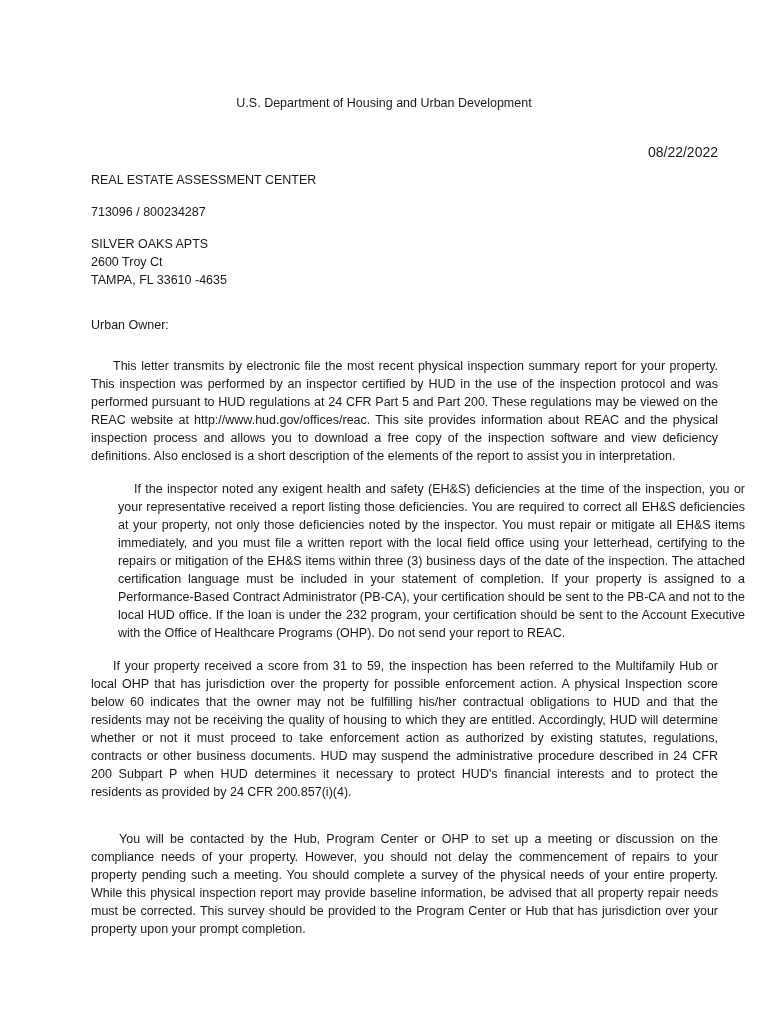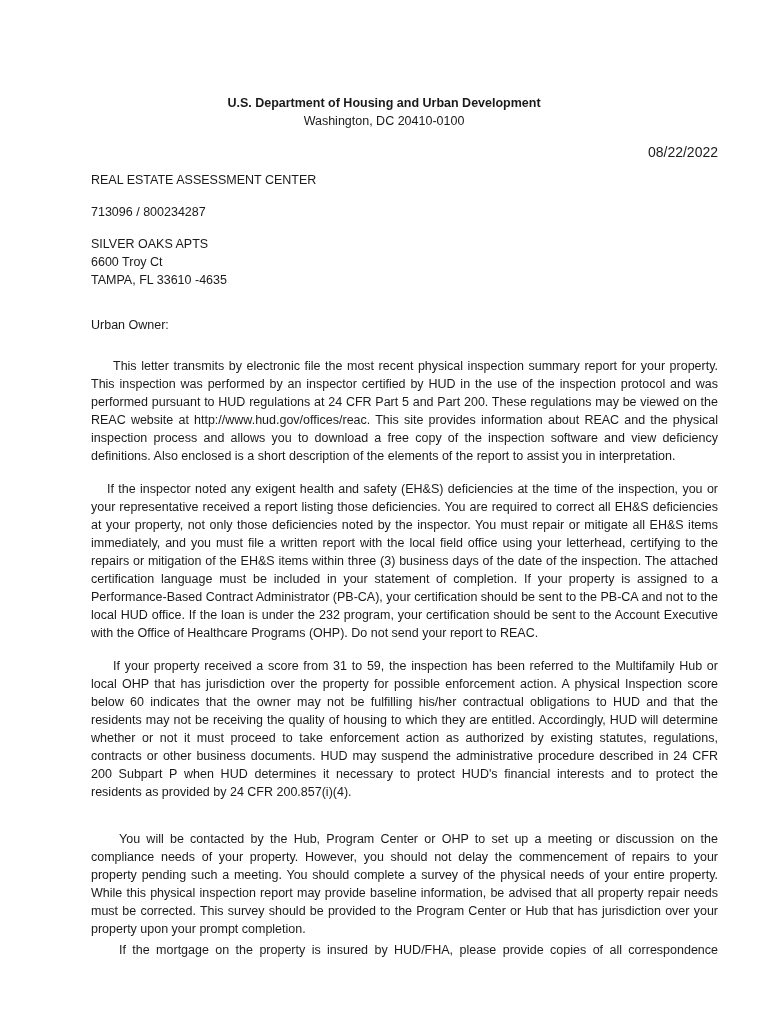--- a/index.html
+++ b/index.html
@@ -26,21 +26,21 @@
     .header {
       position: absolute;
       top: 94px;
       left: 0;
       width: 768px;
       text-align: center;
       font-size: 12.5px;
       line-height: 18px;
     }
     .header .agency {
-      font-weight: bold;
+      font-weight: normal;
     }
     .date {
       position: absolute;
       top: 143px;
       right: 50px;
       font-size: 14px;
       line-height: 18px;
     }
     .line {
       position: absolute;
@@ -55,63 +55,59 @@
       width: 627px;
       font-size: 12.5px;
       line-height: 18px;
       text-align: justify;
     }
     .body-text p {
       margin: 0;
       text-indent: 22px;
     }
     .p1 { top: 357px; }
-    .p2 { top: 480px; text-indent: 16px; }
+    .p2 { top: 480px; text-indent: 16px; margin-left: 27px; }
     .p2 p { text-indent: 16px; }
     .p3 { top: 657px; }
     .p4 { top: 784px; margin-top: 46px; }
     .p4 p { text-indent: 28px; }
     .p5 { top: 941px; }
     .p5 p { text-indent: 28px; }
     .p5 p { text-align-last: justify; }
   </style>
 </head>
 <body>
 
 <div class="page">
 
   <div class="header">
     <div class="agency">U.S. Department of Housing and Urban Development</div>
-    <div>Washington, DC 20410-0100</div>
   </div>
 
   <div class="date">08/22/2022</div>
 
   <div class="line" style="top:171px;">REAL ESTATE ASSESSMENT CENTER</div>
   <div class="line" style="top:203px;">713096 /  800234287</div>
 
   <div class="line" style="top:235px;">SILVER OAKS APTS</div>
-  <div class="line" style="top:253px;">6600 Troy Ct</div>
+  <div class="line" style="top:253px;">2600 Troy Ct</div>
   <div class="line" style="top:271px;">TAMPA,  FL  33610 -4635</div>
 
   <div class="line" style="top:316px;">Urban Owner:</div>
 
   <div class="body-text p1">
     <p>This letter transmits by electronic file the most recent physical inspection summary report for your property. This inspection was performed by an inspector certified by HUD in the use of the inspection protocol and was performed pursuant to HUD regulations at 24 CFR Part 5 and Part 200. These regulations may be viewed on the REAC website at http://www.hud.gov/offices/reac. This site provides information about REAC and the physical inspection process and allows you to download a free copy of the inspection software and view deficiency definitions. Also enclosed is a short description of the elements of the report to assist you in interpretation.</p>
   </div>
 
   <div class="body-text p2">
     <p>If the inspector noted any exigent health and safety (EH&amp;S) deficiencies at the time of the inspection, you or your representative received a report listing those deficiencies. You are required to correct all EH&amp;S deficiencies at your property, not only those deficiencies noted by the inspector. You must repair or mitigate all EH&amp;S items immediately, and you must file a written report with the local field office using your letterhead, certifying to the repairs or mitigation of the EH&amp;S items within three (3) business days of the date of the inspection. The attached certification language must be included in your statement of completion. If your property is assigned to a Performance-Based Contract Administrator (PB-CA), your certification should be sent to the PB-CA and not to the local HUD office. If the loan is under the 232 program, your certification should be sent to the Account Executive with the Office of Healthcare Programs (OHP). Do not send your report to REAC.</p>
   </div>
 
   <div class="body-text p3">
     <p>If your property received a score from 31 to 59, the inspection has been referred to the Multifamily Hub or local OHP that has jurisdiction over the property for possible enforcement action. A physical Inspection score below 60 indicates that the owner may not be fulfilling his/her contractual obligations to HUD and that the residents may not be receiving the quality of housing to which they are entitled. Accordingly, HUD will determine whether or not it must proceed to take enforcement action as authorized by existing statutes, regulations, contracts or other business documents. HUD may suspend the administrative procedure described in 24 CFR 200 Subpart P when HUD determines it necessary to protect HUD's financial interests and to protect the residents as provided by 24 CFR 200.857(i)(4).</p>
   </div>
 
   <div class="body-text p4">
     <p>You will be contacted by the Hub, Program Center or OHP to set up a meeting or discussion on the compliance needs of your property. However, you should not delay the commencement of repairs to your property pending such a meeting. You should complete a survey of the physical needs of your entire property. While this physical inspection report may provide baseline information, be advised that all property repair needs must be corrected. This survey should be provided to the Program Center or Hub that has jurisdiction over your property upon your prompt completion.</p>
   </div>
 
-  <div class="body-text p5">
-    <p>If the mortgage on the property is insured by HUD/FHA, please provide copies of all correspondence</p>
-  </div>
 
 </div>
 
 </body></html>

